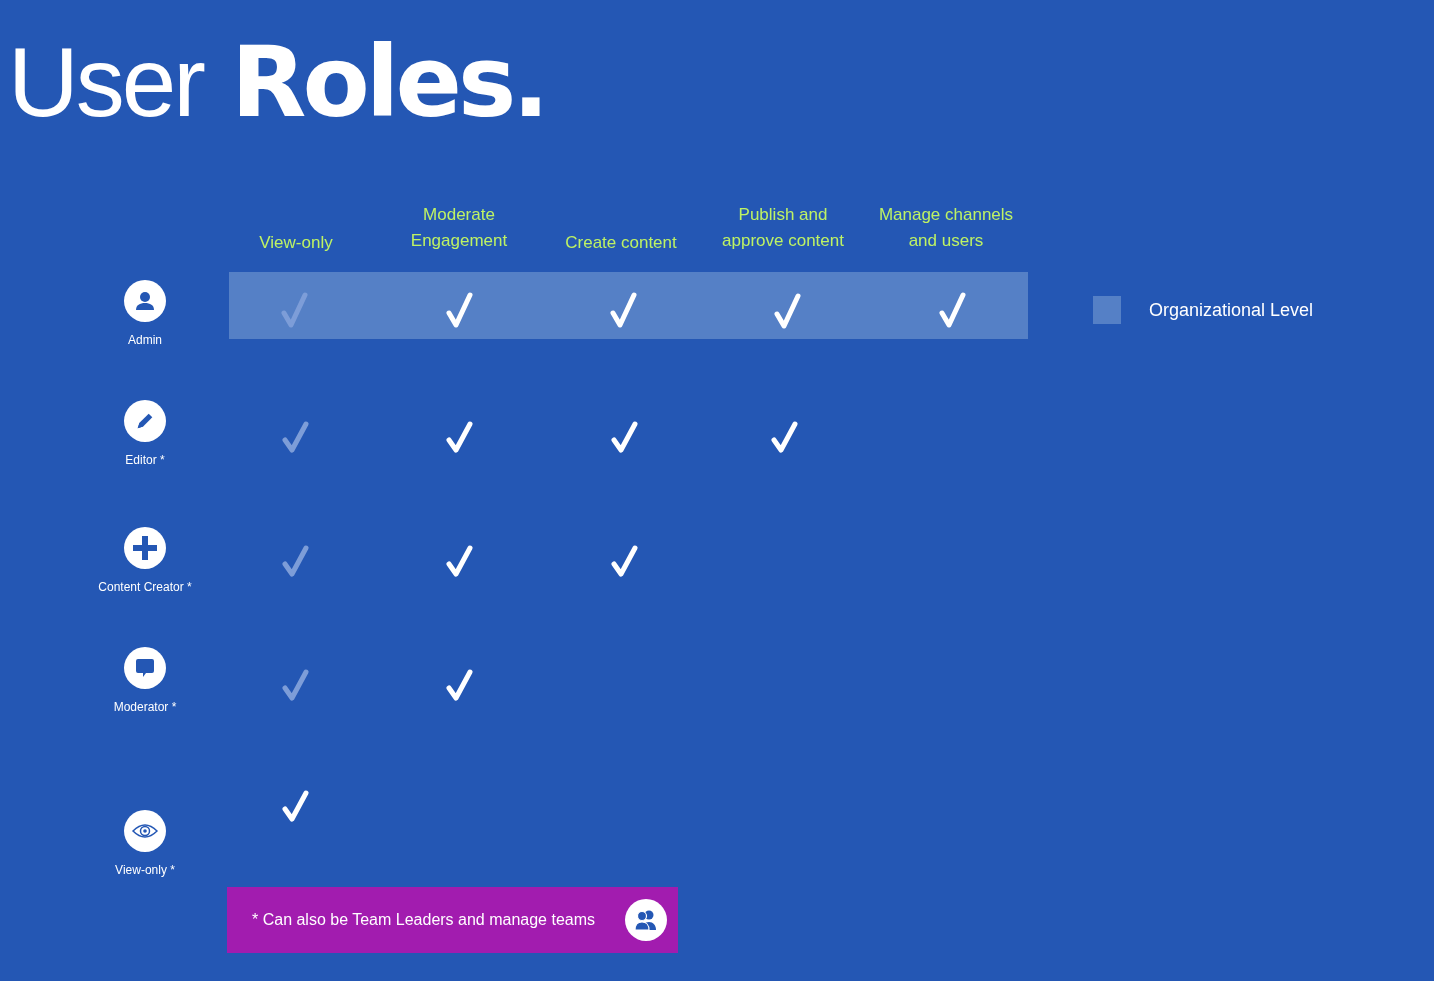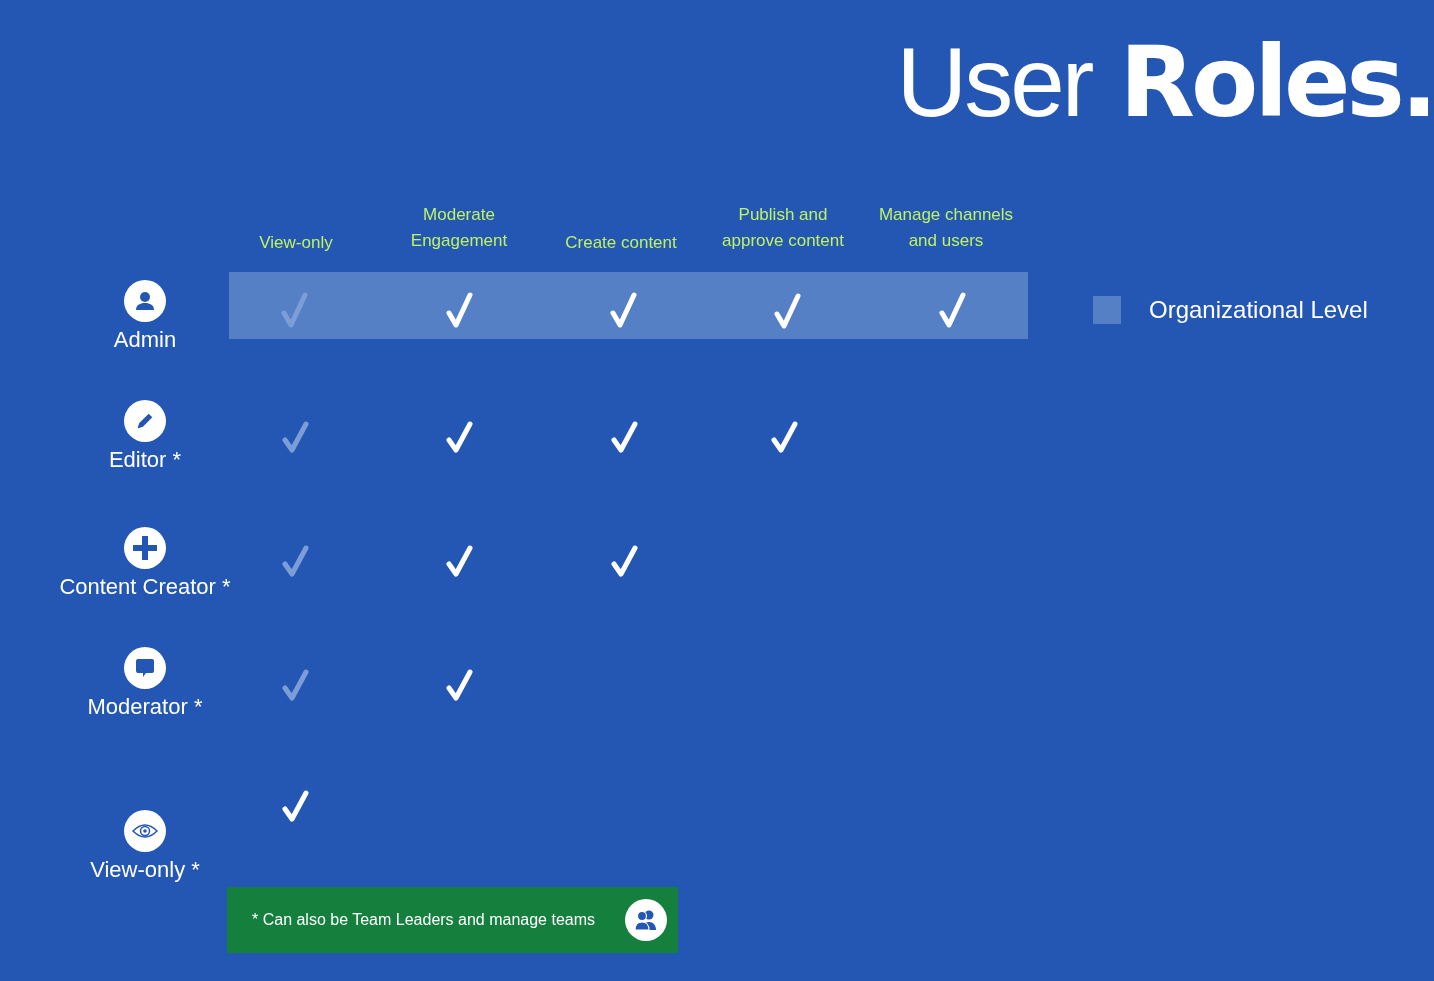--- a/index.html
+++ b/index.html
@@ -5,22 +5,22 @@
   html, body { margin: 0; padding: 0; }
   body {
     width: 1434px; height: 981px;
     background: #2457b4;
     font-family: "DejaVu Sans", "Liberation Sans", sans-serif;
     color: #ffffff;
     position: relative;
     overflow: hidden;
   }
   .title {
-    position: absolute; left: 16px; right: 0; top: 22px;
-    text-align: right;
+    position: absolute; left: 8px; right: 0; top: 22px;
+    text-align: left;
     font-size: 98px; line-height: 120px;
     letter-spacing: -3px;
   }
   .title .light { font-weight: 300; font-family: "Liberation Sans", sans-serif; }
   .title .bold { font-weight: 700; font-family: "DejaVu Sans", sans-serif; letter-spacing: -4px; }
 
   .col-header {
     position: absolute; width: 170px; text-align: center;
     font-size: 17px; line-height: 26px;
     font-family: "Liberation Sans", sans-serif;
@@ -34,45 +34,45 @@
 
   .role {
     position: absolute; width: 180px; text-align: center;
   }
   .role .circle {
     width: 42px; height: 42px; border-radius: 50%;
     background: #ffffff; margin: 0 auto 6px auto;
     display: flex; align-items: center; justify-content: center;
   }
   .role .label {
-    font-size: 22px; line-height: 24px;
+    font-size: 12px; line-height: 24px;
     font-family: "Liberation Sans", sans-serif;
   }
 
   .check {
     position: absolute; width: 40px; height: 40px;
     display: flex; align-items: center; justify-content: center;
   }
   .check svg { display: block; }
   .check.dim svg path { stroke: #7d9dd8; }
   .check.full svg path { stroke: #ffffff; }
 
   .legend-swatch {
     position: absolute; left: 1093px; top: 296px; width: 28px; height: 28px;
     background: #5580c6;
   }
   .legend-label {
     position: absolute; left: 1149px; top: 298px;
-    font-size: 24px; line-height: 24px;
+    font-size: 18px; line-height: 24px;
     font-family: "Liberation Sans", sans-serif;
   }
 
   .footnote {
     position: absolute; left: 227px; top: 887px; width: 451px; height: 66px;
-    background: #15803d;
+    background: #a21caf;
     display: flex; align-items: center;
   }
   .footnote .text {
     margin-left: 25px; font-size: 16px;
     font-family: "Liberation Sans", sans-serif;
     flex: 1;
   }
   .footnote .team-circle {
     width: 42px; height: 42px; border-radius: 50%; background: #fff;
     margin-right: 11px;

